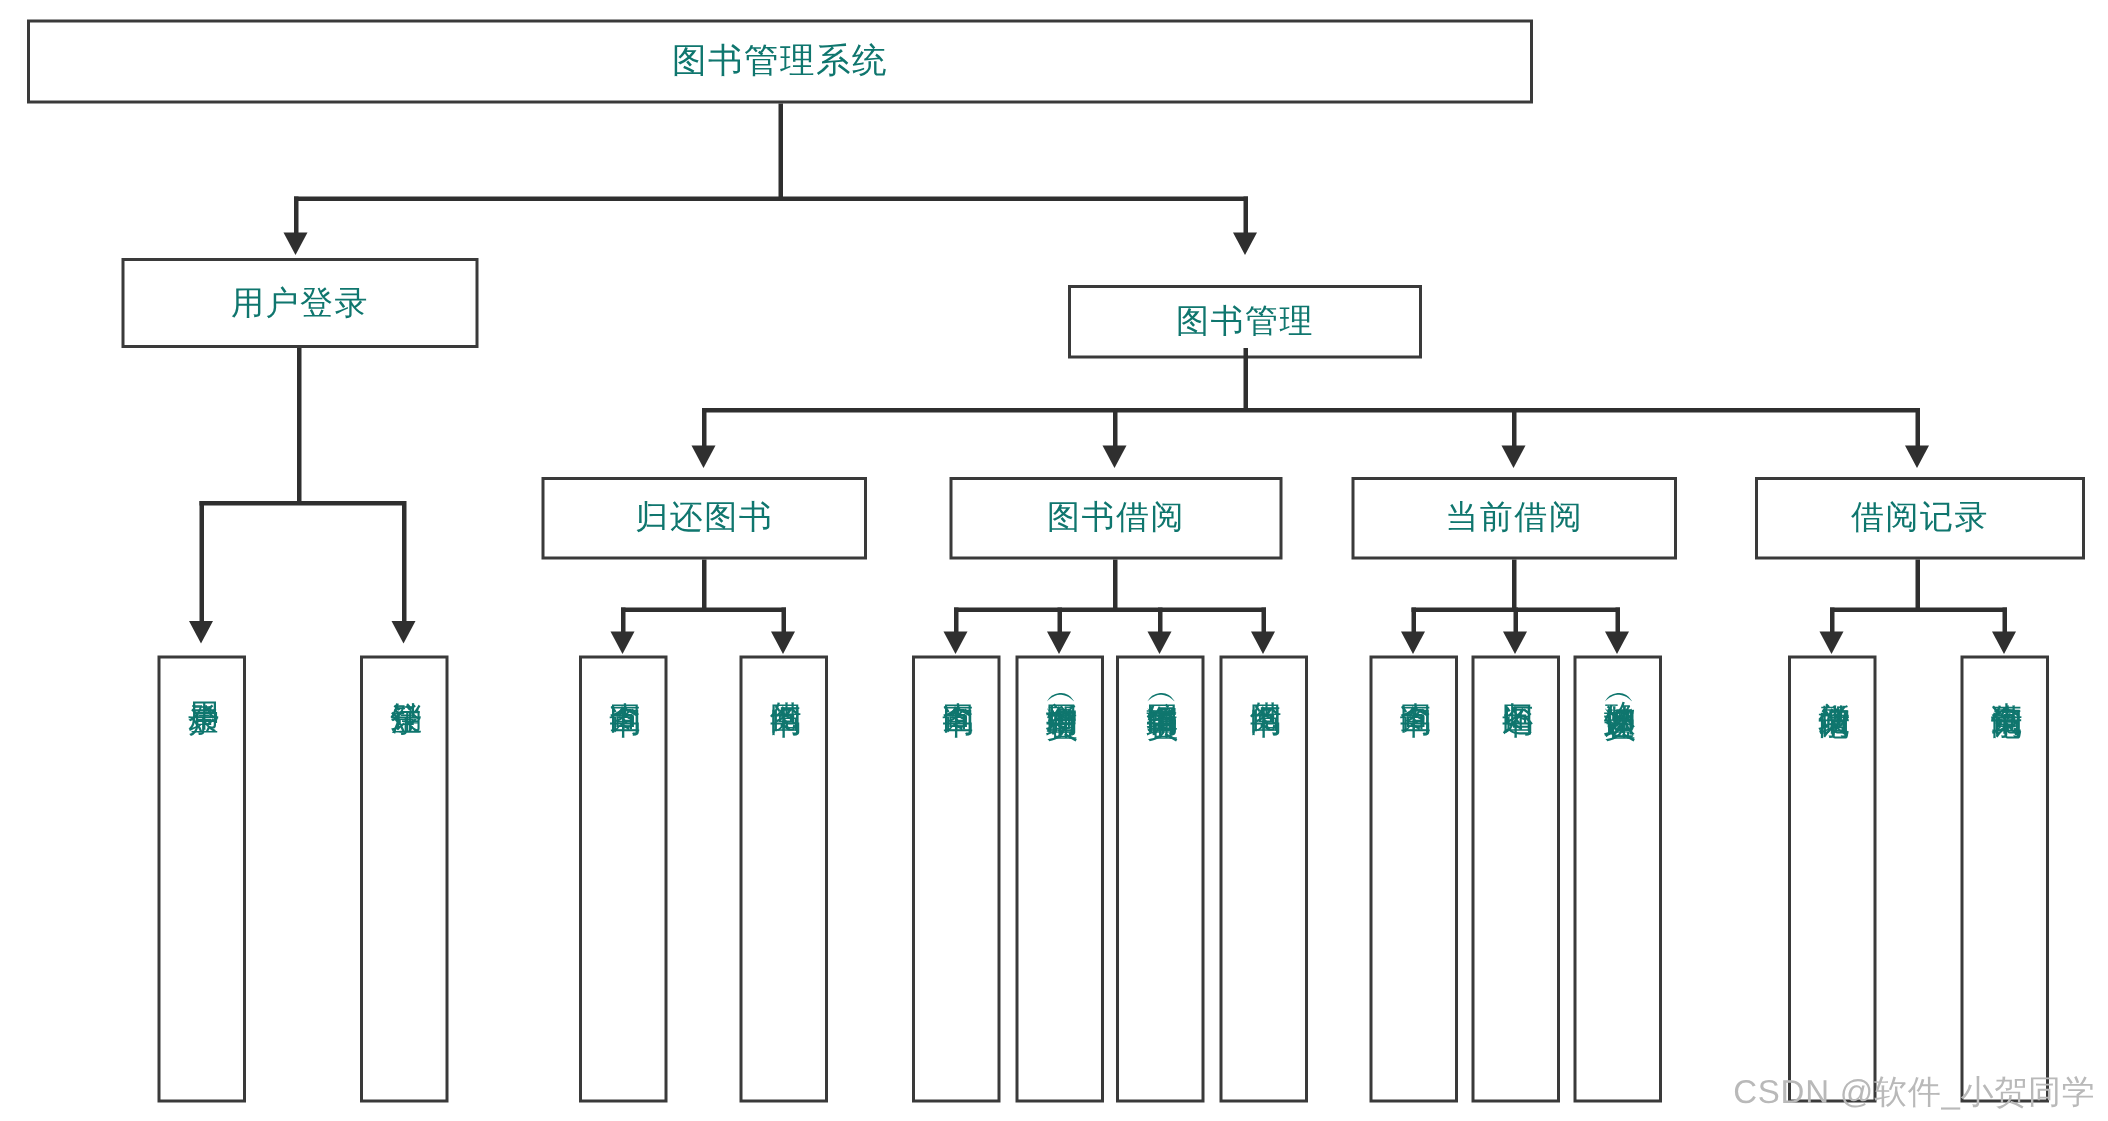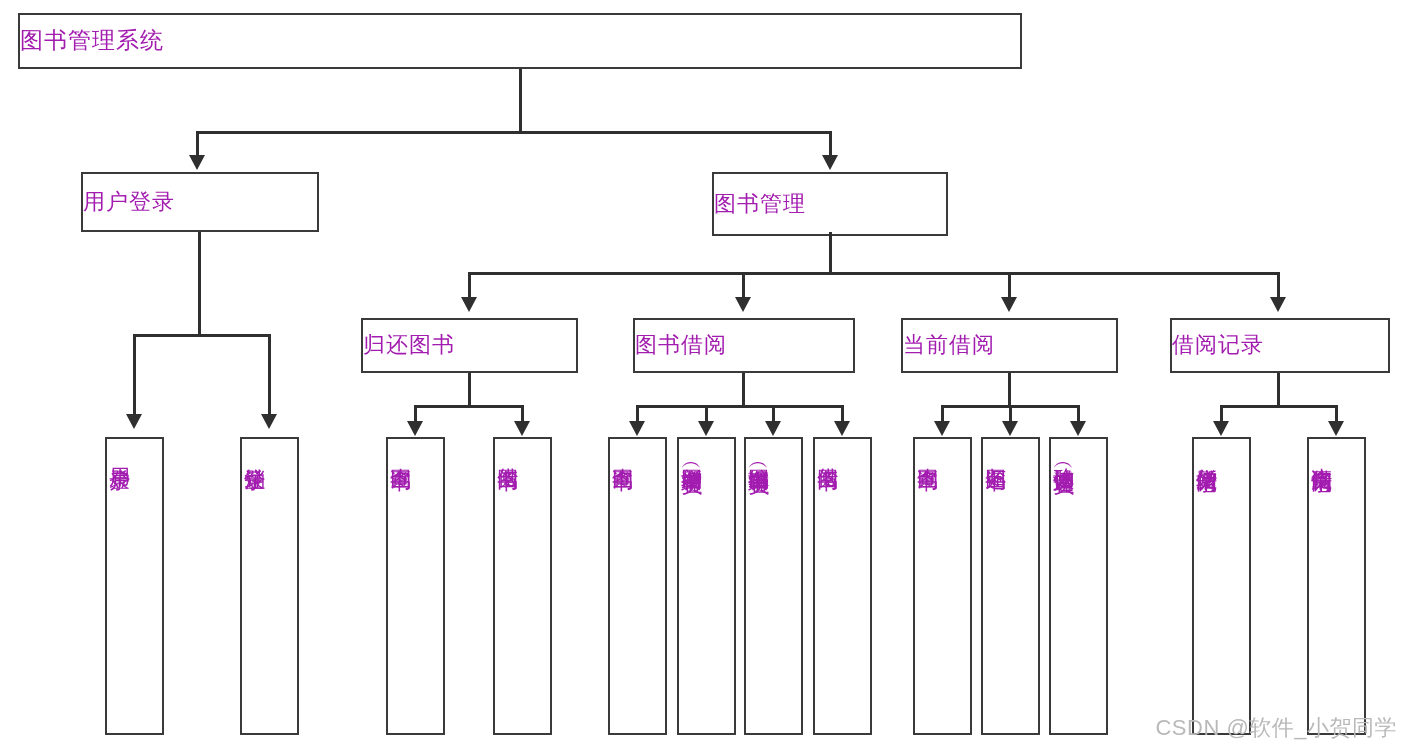--- a/index.html
+++ b/index.html
@@ -15,24 +15,24 @@
     width: 1405px;
     height: 747px;
     background: #ffffff;
     overflow: hidden;
   }
   .node {
     position: absolute;
     box-sizing: border-box;
     border: 2.5px solid #3a3a3a;
     background: #ffffff;
-    color: #a21caf;
+    color: #0f766e;
     display: flex;
     align-items: center;
-    justify-content: flex-start;
+    justify-content: center;
     text-align: center;
   }
   .node.horiz {
     font-size: 22px;
     letter-spacing: 1px;
     line-height: 1.2;
   }
   .node.root {
     font-size: 23px;
   }
@@ -90,21 +90,21 @@
   <div class="connector v" style="left:196px; top:131px; width:3px; height:26px;"></div>
   <div class="arrow" style="left:189px; top:155px;"></div>
 
   <div class="connector v" style="left:829px; top:131px; width:3px; height:26px;"></div>
   <div class="arrow" style="left:822px; top:155px;"></div>
 
   <div class="node horiz" style="left:81px; top:172px; width:238px; height:60px;">
     <span>用户登录</span>
   </div>
 
-  <div class="node horiz" style="left:712px; top:172px; width:236px; height:64px;">
+  <div class="node horiz" style="left:712px; top:190px; width:236px; height:49px;">
     <span>图书管理</span>
   </div>
 
   <div class="connector v" style="left:198px; top:232px; width:3px; height:104px;"></div>
   <div class="connector h" style="left:133px; top:334px; width:137px; height:3px;"></div>
   <div class="connector v" style="left:133px; top:334px; width:3px; height:82px;"></div>
   <div class="arrow" style="left:126px; top:414px;"></div>
   <div class="connector v" style="left:268px; top:334px; width:3px; height:82px;"></div>
   <div class="arrow" style="left:261px; top:414px;"></div>
 

